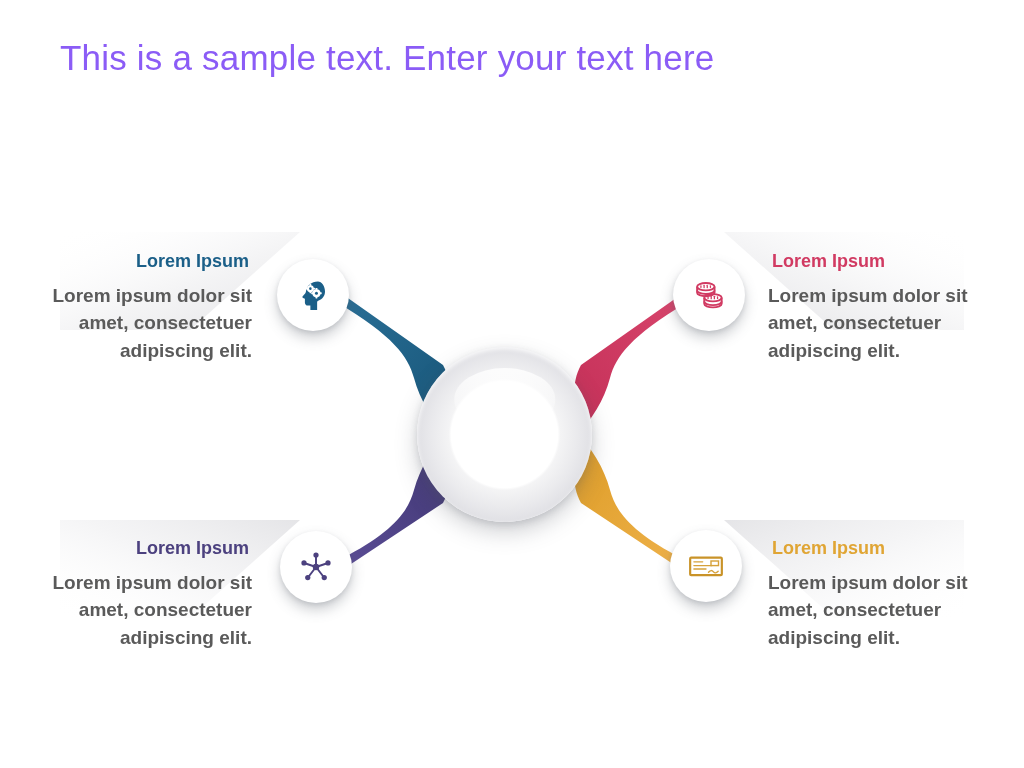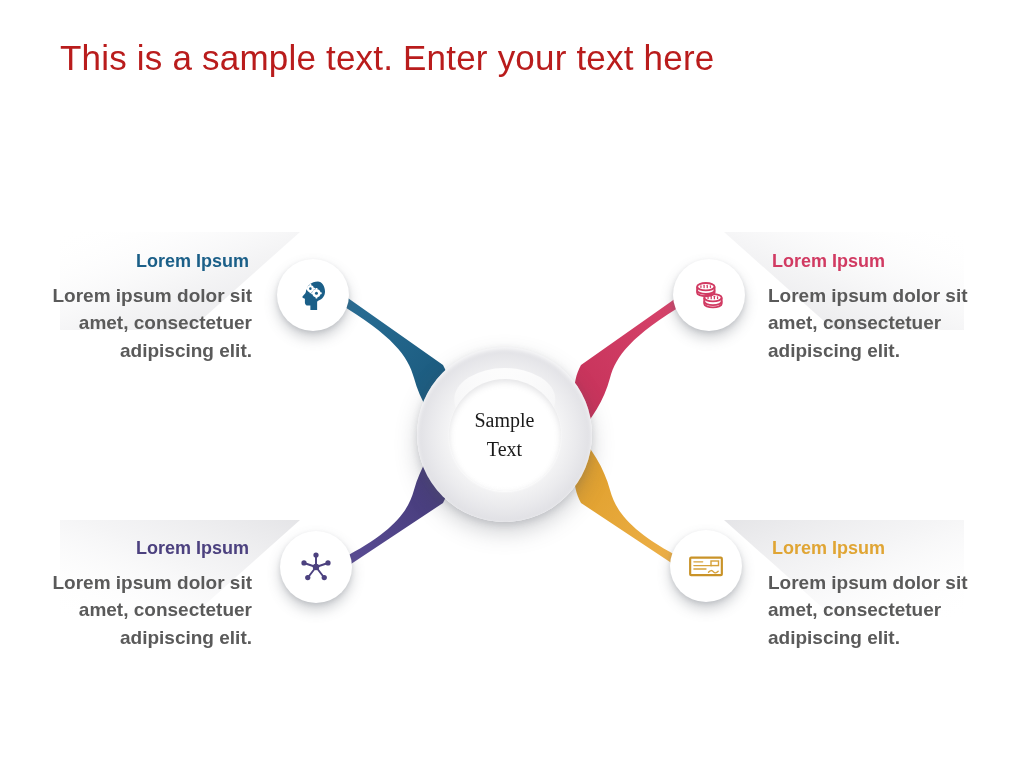--- a/index.html
+++ b/index.html
@@ -23,21 +23,21 @@
   }
 
   
   #title {
     position: absolute;
     left: 60px;
     top: 38px;
     width: 900px;
     font-size: 35px;
     font-weight: 400;
-    color: #b91c1c;
+    color: #8b5cf6;
     letter-spacing: 0.2px;
     line-height: 1.15;
     white-space: nowrap;
   }
 
   
   #stage {
     position: absolute;
     left: 0;
     top: 0;
@@ -262,24 +262,20 @@
                  C 576,494 574,484 574,472
                  L 574,430
                  C 592,448 604,468 610,490
                  C 616,512 631,532 683,559
                  Z" fill="url(#gradBR)"></path>
       </g>
     </svg>
 
     <div id="hub">
       <div id="hub-ring"></div>
-      <div id="hub-inner">
-        <div class="hub-line">Sample</div>
-        <div class="hub-line">Text</div>
-      </div>
     </div>
 
     <div class="bubble" id="bubble-tl">
       <span>
         <svg width="36" height="36" viewBox="0 0 48 48" aria-hidden="true">
           <path d="M30.5 6C22 6 15.5 11.8 14.6 19.2c-.2 1.7-.9 2.6-2 3.9l-2.3 2.7c-.8.9-.6 1.8.5 2.2l2.4.9v5.4c0 2.1 1.7 3.8 3.8 3.8h3.5V44h9V33.5c0-.9.5-1.4 1.4-1.8C36.9 29.6 40 24.9 40 19.4 40 12 35.7 6 30.5 6z" fill="#1b5f88"></path>
           <circle cx="20.5" cy="15.5" r="4.6" fill="#ffffff"></circle>
           <circle cx="20.5" cy="15.5" r="1.7" fill="#1b5f88"></circle>
           <g fill="#ffffff">
             <rect x="19.3" y="9.3" width="2.4" height="3" rx="0.6"></rect>

